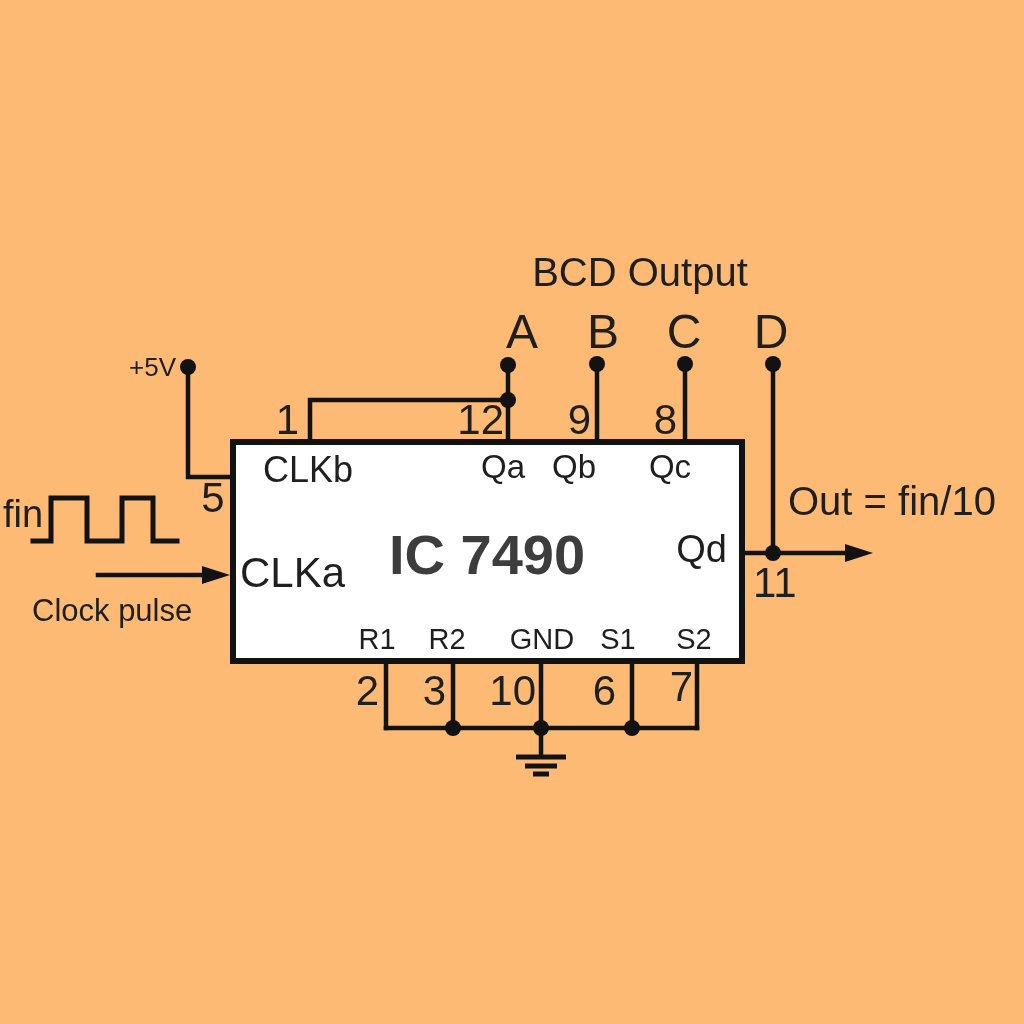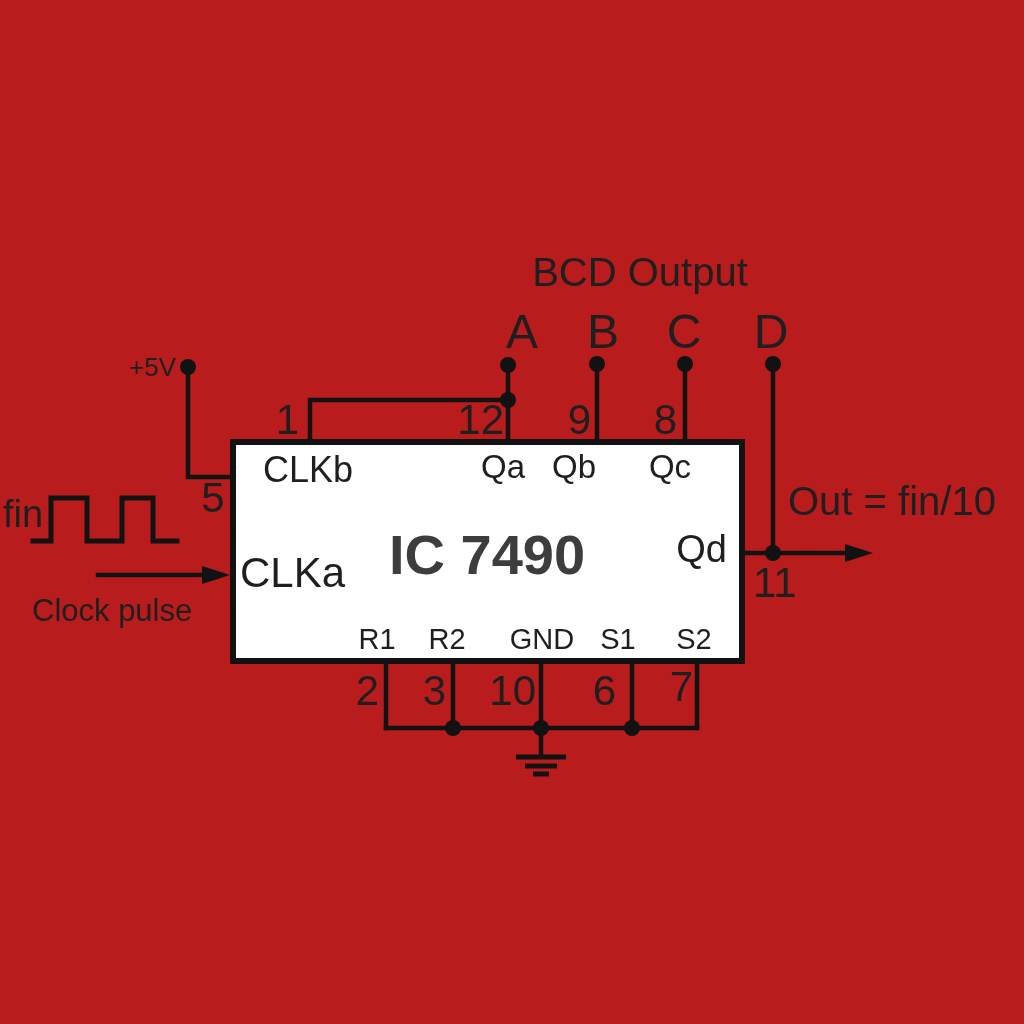--- a/index.html
+++ b/index.html
@@ -4,21 +4,21 @@
 <style>
   html, body {
     margin: 0;
     padding: 0;
     background: #ffffff;
   }
   .stage {
     position: relative;
     width: 1024px;
     height: 1024px;
-    background: #b91c1c;
+    background: #fdba74;
     overflow: hidden;
   }
   svg text {
     font-family: "Liberation Sans", sans-serif;
     fill: var(--label, #1f1f1f);
   }
   .wire {
     fill: none;
     stroke: var(--ink, #121212);
     stroke-width: 4.5;

